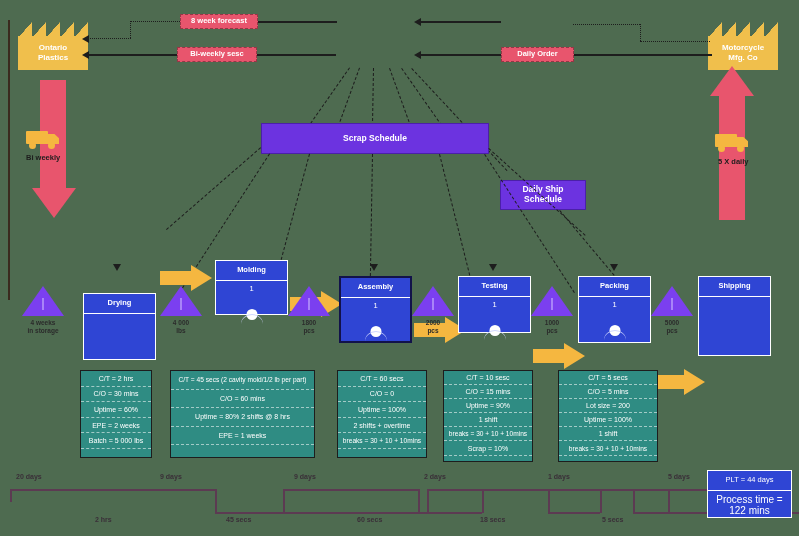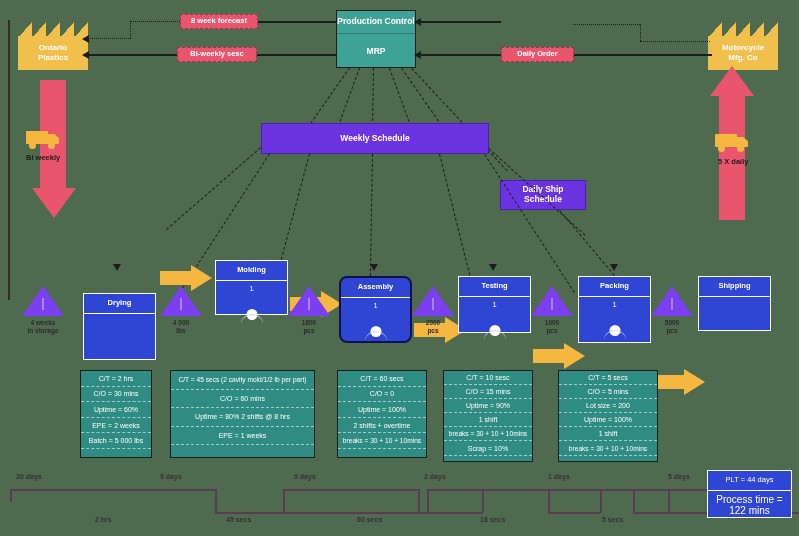--- a/index.html
+++ b/index.html
@@ -123,24 +123,20 @@
   <div class="abs factory" style="left:708px;top:22px;">
     <div class="sawtooth"></div>
     <div class="body">
       <div>
         <div>Motorcycle</div>
         <div>Mfg. Co</div>
       </div>
     </div>
   </div>
 
-  <div class="abs pc" style="left:336px;top:10px;width:80px;height:58px;">
-    <div class="pc-top ctr">Production Control</div>
-    <div class="pc-bot ctr">MRP</div>
-  </div>
 
   <div class="ln hl" style="left:255px;top:21px;width:82px;"></div>
   <div class="dotted-h" style="left:130px;top:21px;width:54px;"></div>
   <div class="dotted-v" style="left:130px;top:21px;height:17px;"></div>
   <div class="dotted-h" style="left:88px;top:38px;width:43px;"></div>
   <div class="arrowL" style="left:82px;top:35px;"></div>
   <div class="abs redbox ctr" style="left:180px;top:14px;width:78px;height:15px;">
     <span>8 week forecast</span>
   </div>
 
@@ -164,21 +160,21 @@
 
   <div class="dash" style="left:350px;top:68px;width:78px;transform:rotate(125deg);"></div>
   <div class="dash" style="left:360px;top:68px;width:72px;transform:rotate(110deg);"></div>
   <div class="dash" style="left:374px;top:68px;width:68px;transform:rotate(91deg);"></div>
   <div class="dash" style="left:390px;top:68px;width:72px;transform:rotate(70deg);"></div>
   <div class="dash" style="left:402px;top:68px;width:80px;transform:rotate(55deg);"></div>
 
   <div class="dash" style="left:412px;top:68px;width:140px;transform:rotate(47deg);"></div>
 
   <div class="abs sched ctr" style="left:261px;top:123px;width:228px;height:31px;">
-    <span>Weekly Schedule</span>
+    <span>Scrap Schedule</span>
   </div>
 
   <div class="abs sched ctr" style="left:500px;top:180px;width:86px;height:30px;">
     <div>
       <div>Daily Ship</div>
       <div>Schedule</div>
     </div>
   </div>
 
   <div class="dash" style="left:270px;top:154px;width:160px;transform:rotate(123deg);"></div>
@@ -271,21 +267,21 @@
 
   <div class="abs" style="left:288px;top:286px;width:42px;height:30px;">
     <div class="inv"></div>
       <div class="inv-i"></div>
   </div>
   <div class="abs inv-lbl" style="left:279px;top:319px;width:60px;">
     <div>1800</div>
     <div>pcs</div>
   </div>
 
-  <div class="abs proc emph" style="left:339px;top:276px;width:73px;height:67px;border-radius:8px;">
+  <div class="abs proc emph" style="left:339px;top:276px;width:73px;height:67px;">
     <div class="p-title ctr">Assembly</div>
     <div class="p-body">
       <div class="p-num">1</div>
       <div class="operator">
           <div class="head"></div>
           <div class="arc"></div>
         </div>
     </div>
   </div>
 
@@ -346,21 +342,21 @@
 
   <div class="abs" style="left:651px;top:286px;width:42px;height:30px;">
     <div class="inv"></div>
       <div class="inv-i"></div>
   </div>
   <div class="abs inv-lbl" style="left:642px;top:319px;width:60px;">
     <div>5000</div>
     <div>pcs</div>
   </div>
 
-  <div class="abs proc" style="left:698px;top:276px;width:73px;height:55px;">
+  <div class="abs proc" style="left:698px;top:276px;width:73px;height:80px;">
     <div class="p-title ctr">Shipping</div>
     <div class="p-body">
       <div class="p-num"></div>
     </div>
   </div>
 
   <div class="abs data" style="left:80px;top:370px;width:72px;height:88px;">
     <div class="row" style="height:14.6px">C/T = 2 hrs</div>
     <div class="row" style="height:14.6px">C/O = 30 mins</div>
     <div class="row" style="height:14.6px">Uptime = 60%</div>

